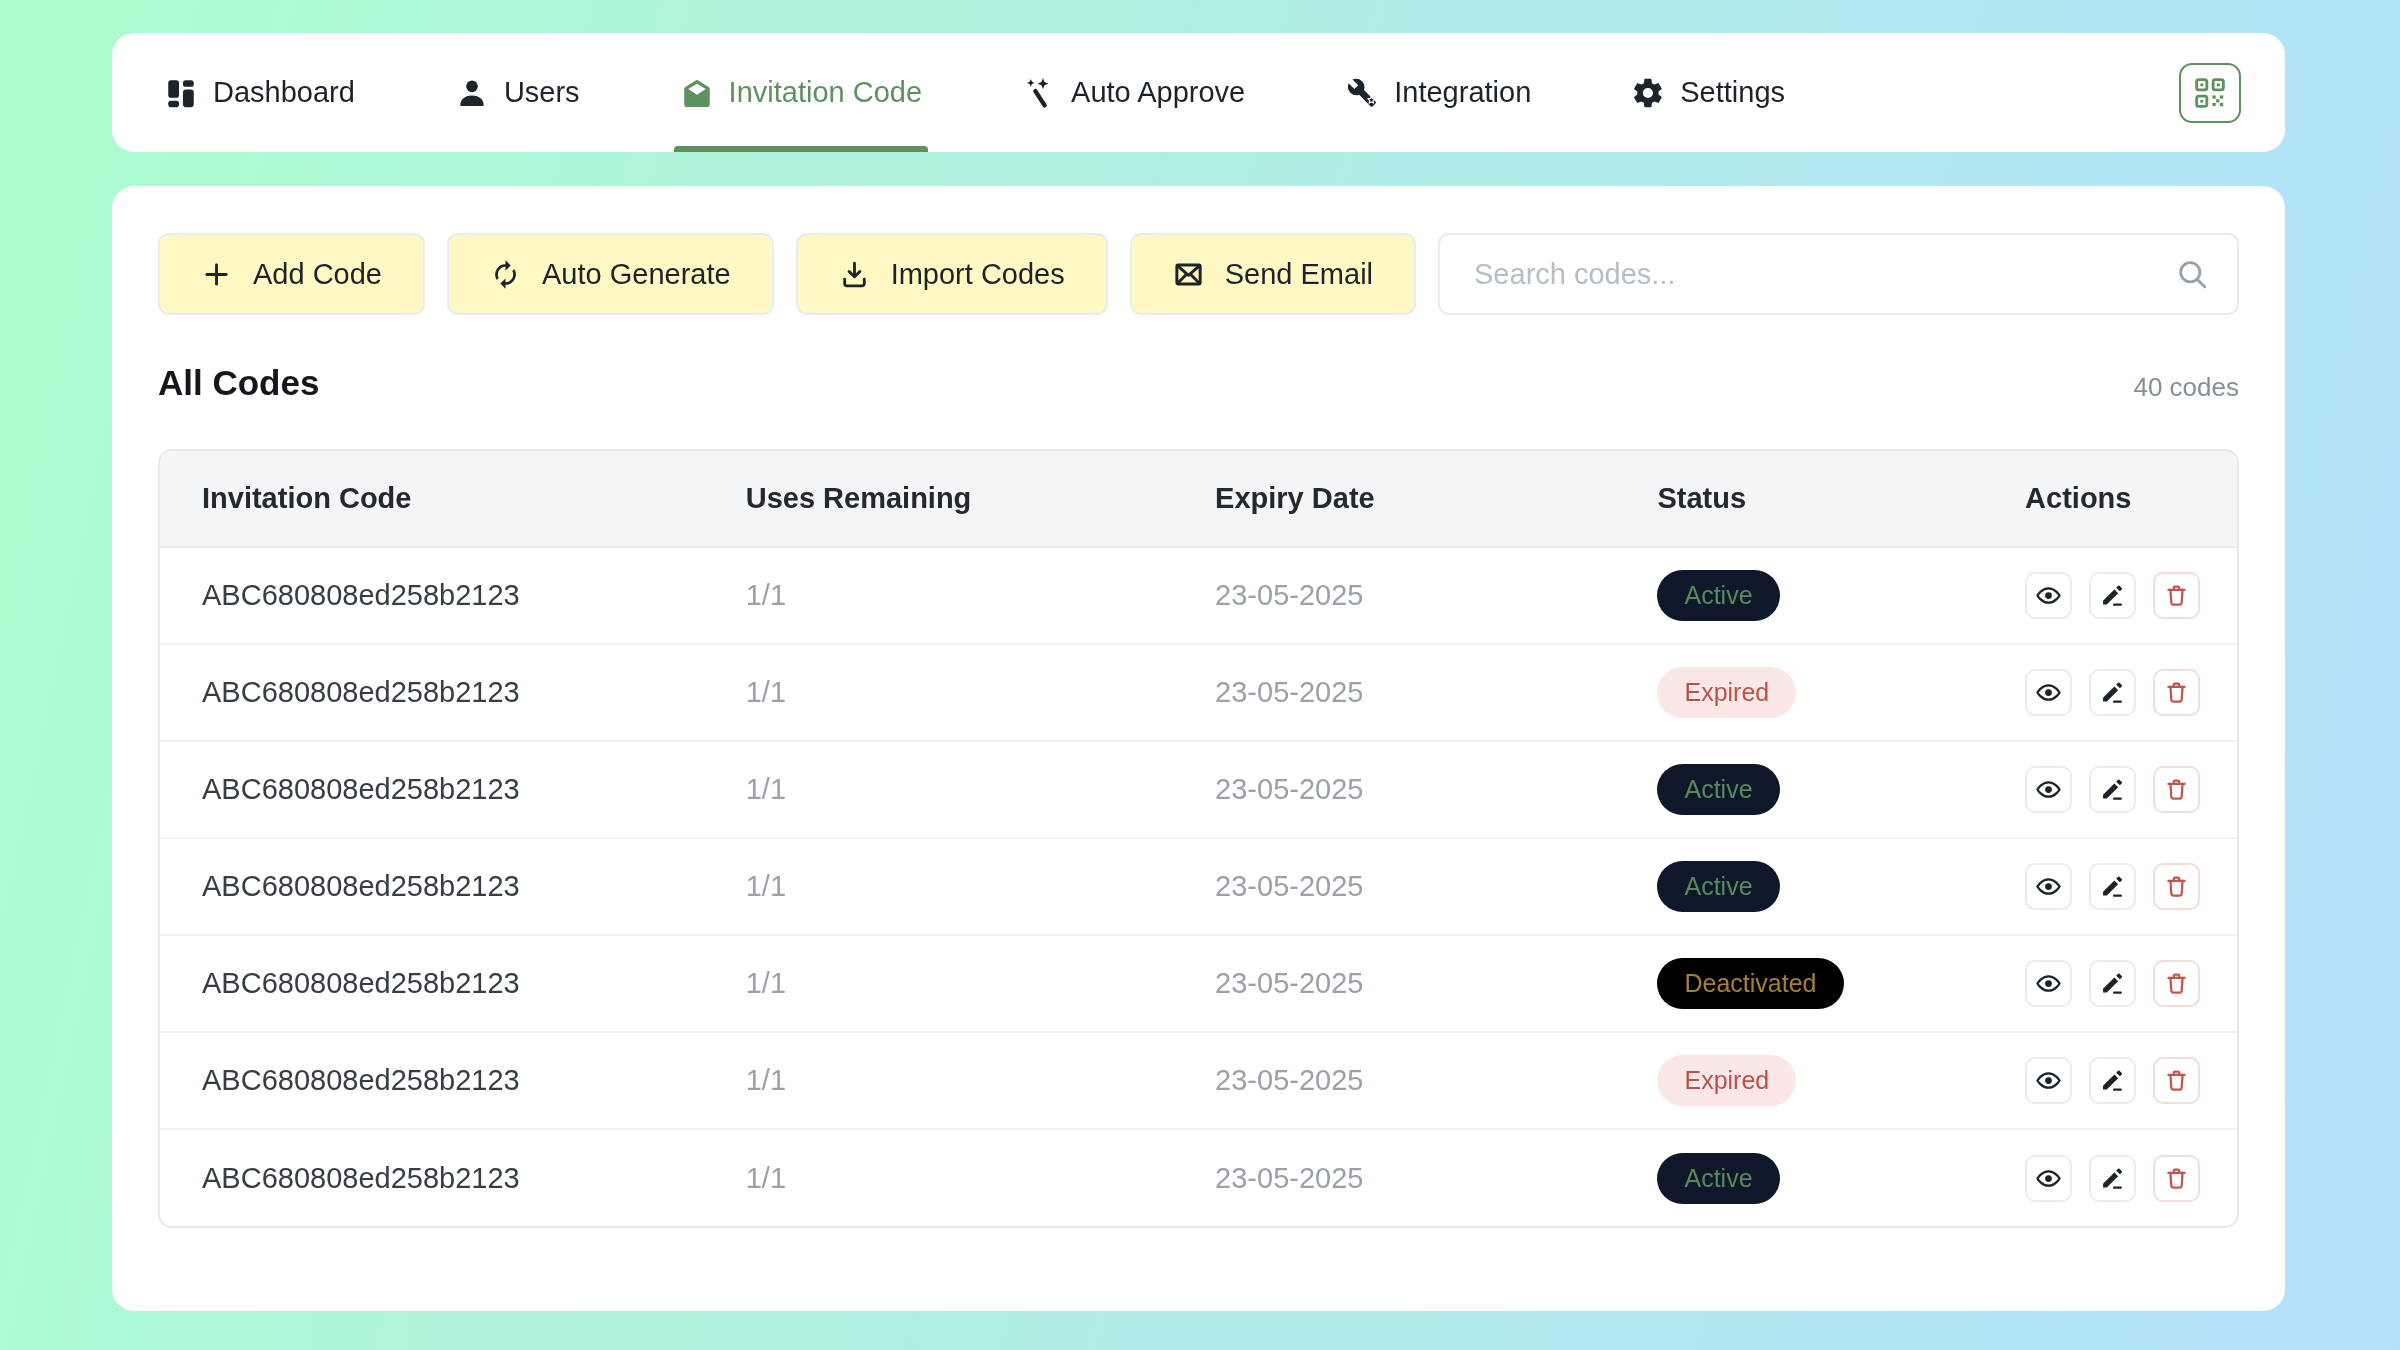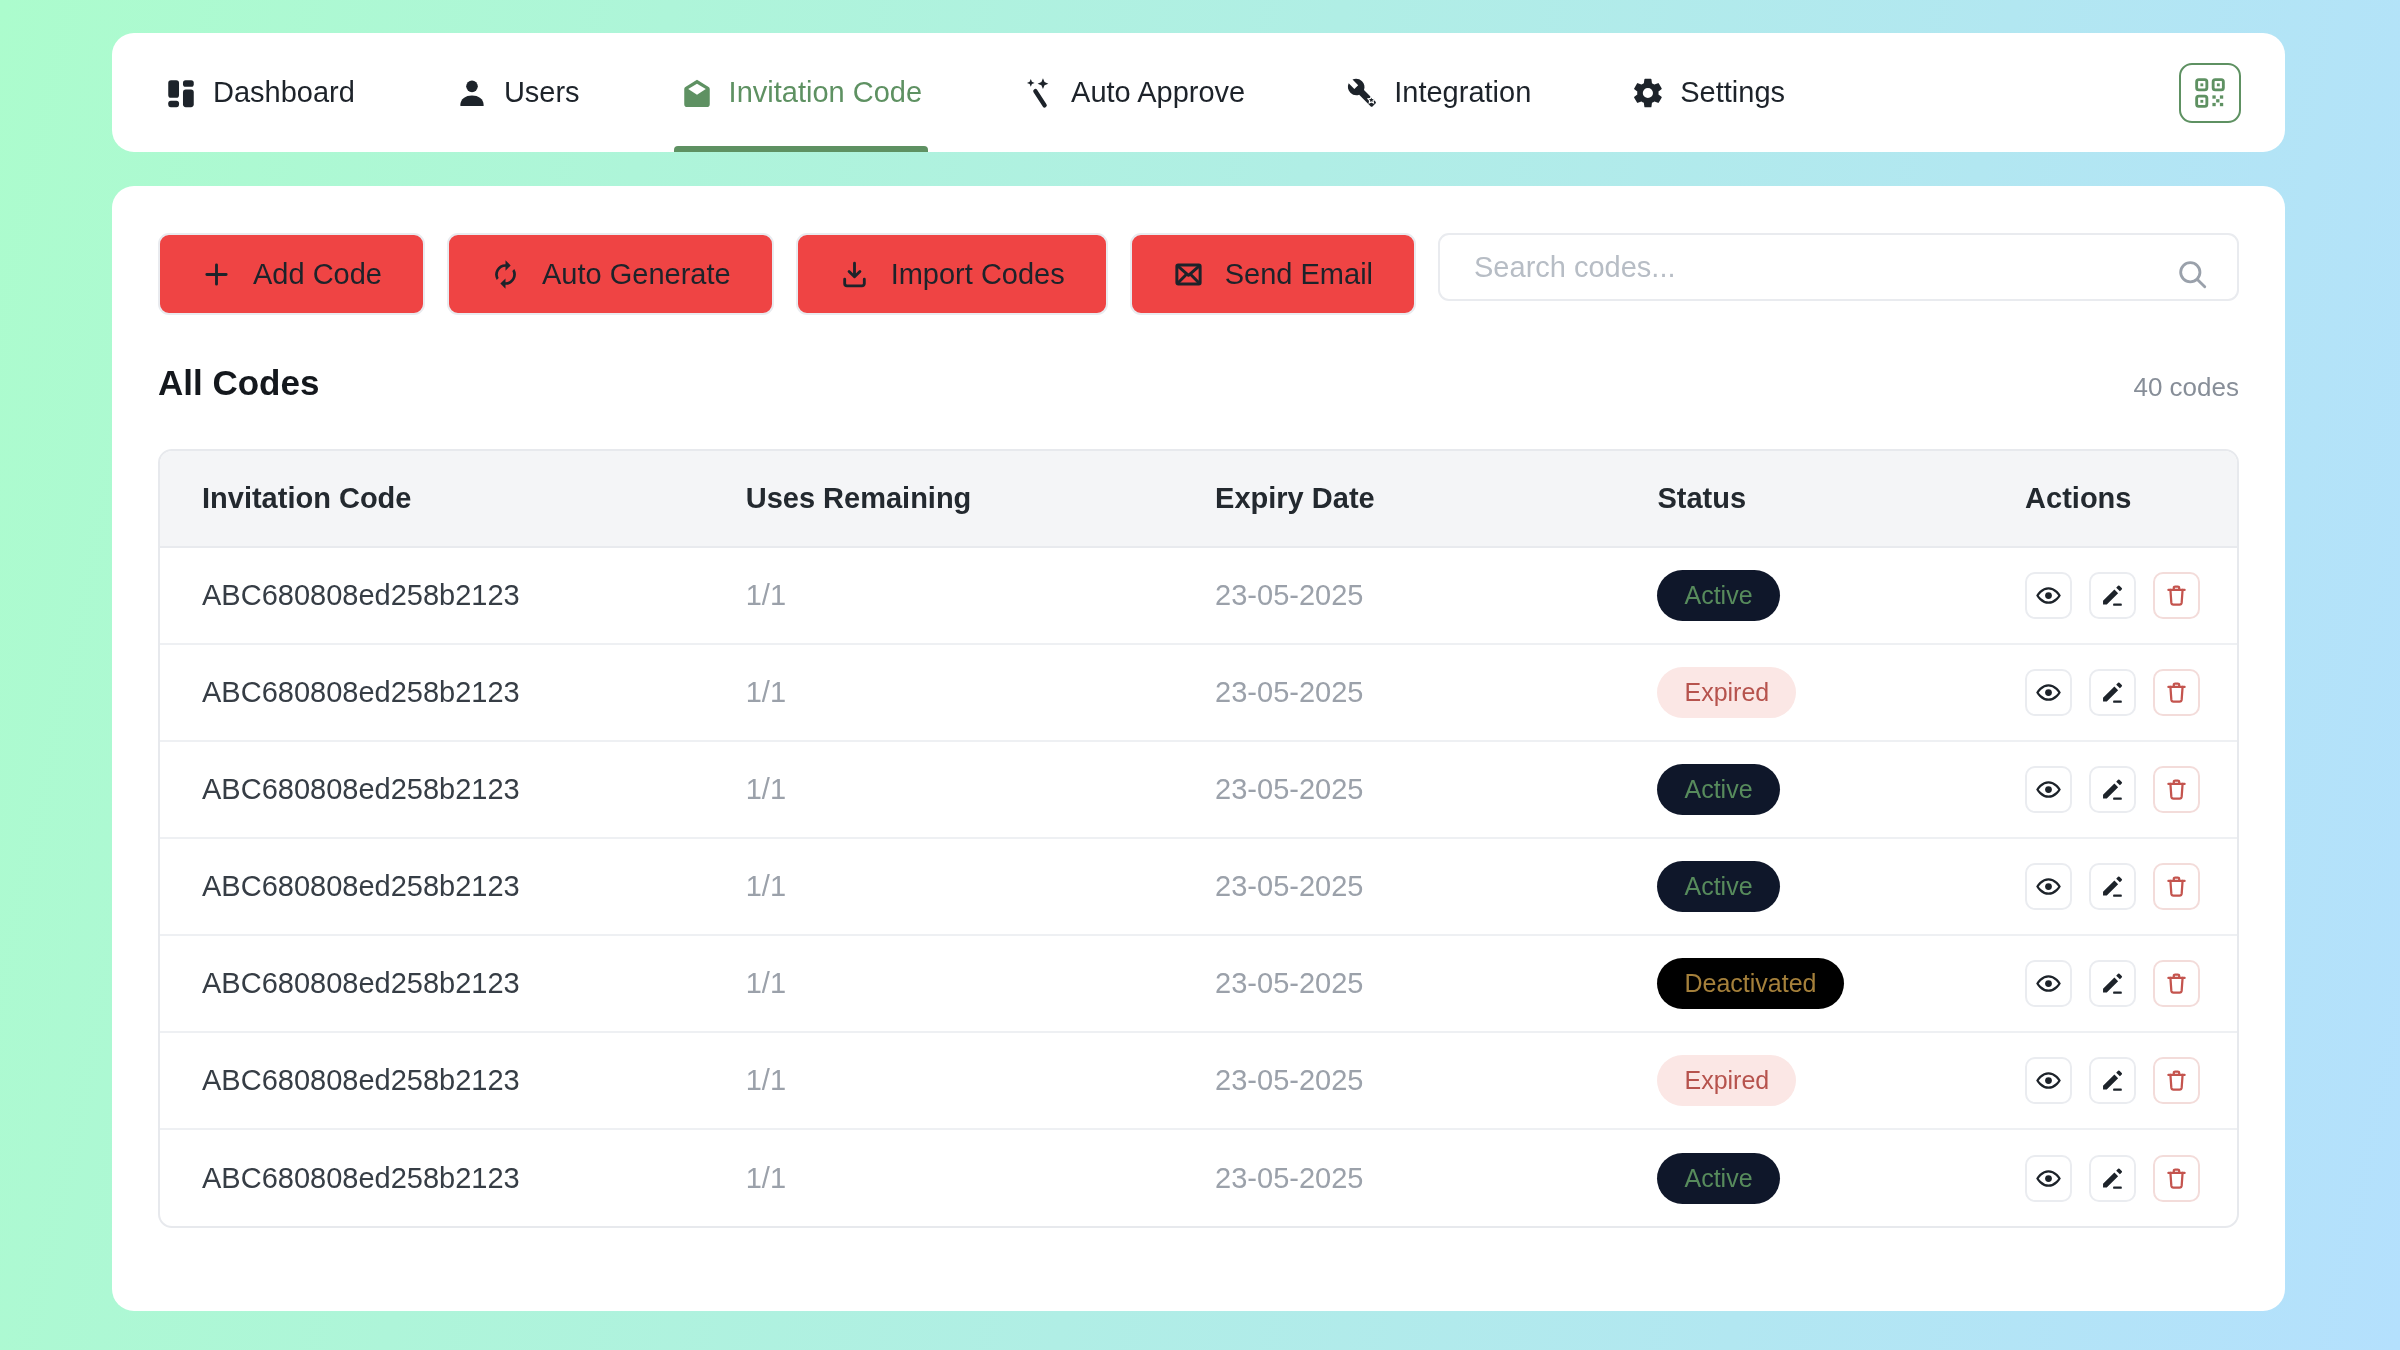--- a/index.html
+++ b/index.html
@@ -37,29 +37,29 @@
   }
   .qr-btn svg { width:36px; height:36px; }
 
   
   .main-card {
     top:186px; height:1125px; border-radius:22px;
     padding:47px 46px 0 46px;
   }
   .toolbar { display:flex; gap:22px; }
   .tool-btn {
-    height:82px; background:#ef4444; border:2px solid #e9ebef; border-radius:11px;
+    height:82px; background:#fef9c3; border:2px solid #e9ebef; border-radius:11px;
     display:flex; align-items:center; gap:21px; padding:0 41px;
     font-family:"Liberation Sans", sans-serif;
     font-size:29px; font-weight:500; color:#1d232a; cursor:pointer; white-space:nowrap;
   }
   .tool-btn svg { width:31px; height:31px; }
   .search-box { position:relative; flex:1; }
   .search-box input {
-    width:100%; height:68px; border:2px solid #e9ebef; border-radius:11px;
+    width:100%; height:82px; border:2px solid #e9ebef; border-radius:11px;
     padding:0 90px 0 34px; font-family:"Liberation Sans", sans-serif;
     font-size:29px; color:#374151; outline:none; background:#fff;
   }
   .search-box input::placeholder { color:#b7bdc5; }
   .search-box .search-ic {
     position:absolute; right:30px; top:50%; transform:translateY(-50%);
     width:34px; height:34px; cursor:pointer;
   }
 
   .section-head {

